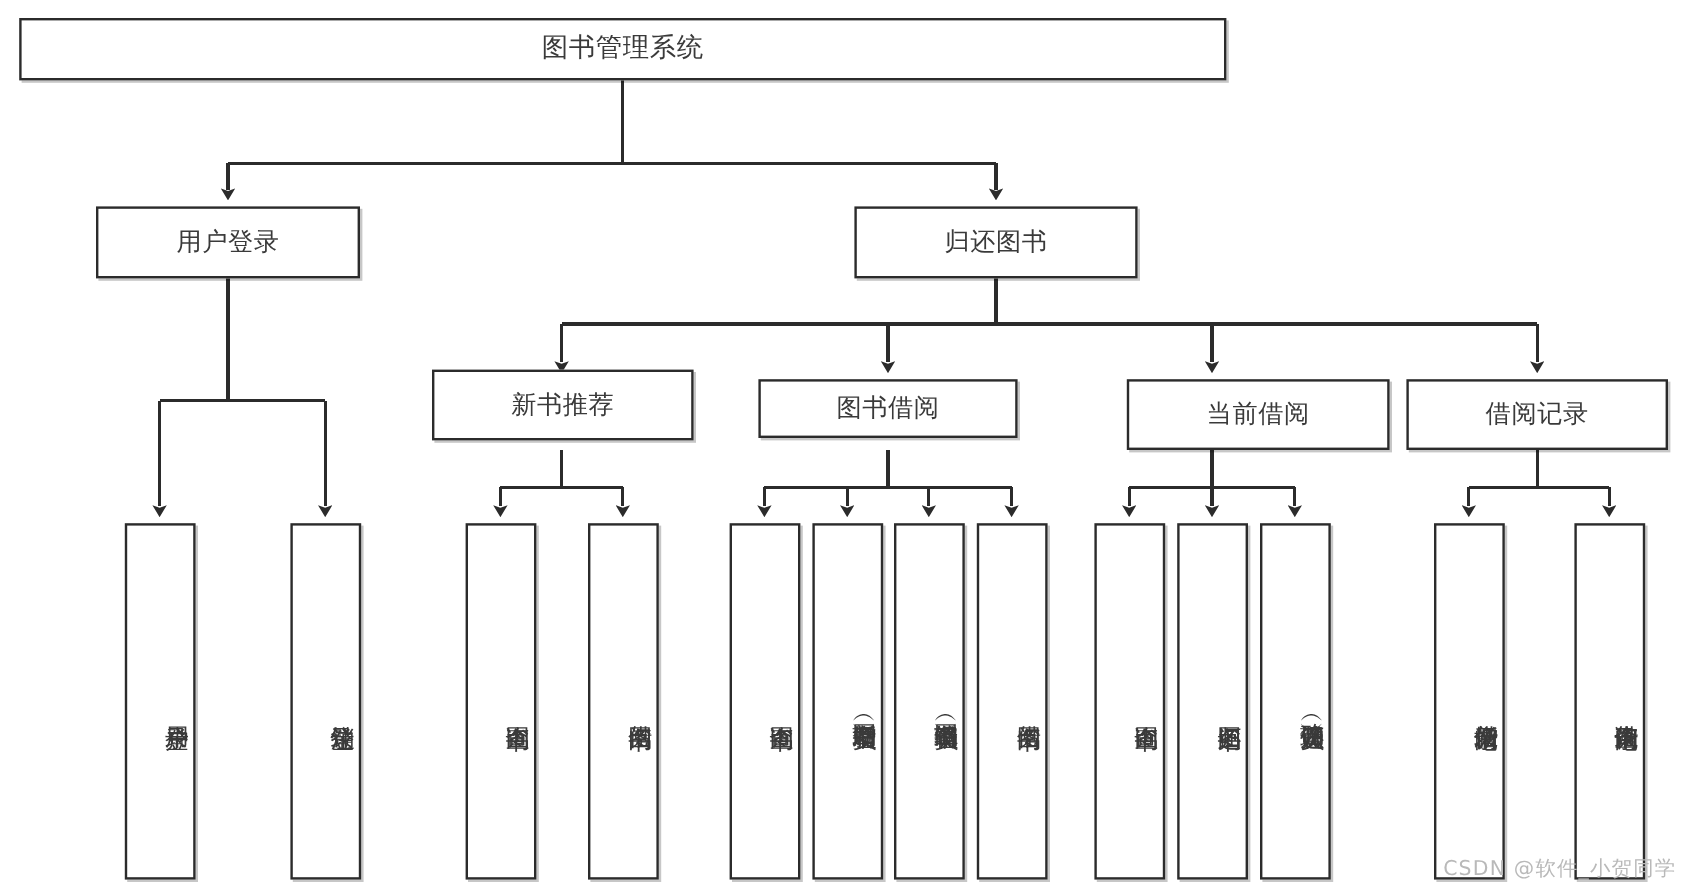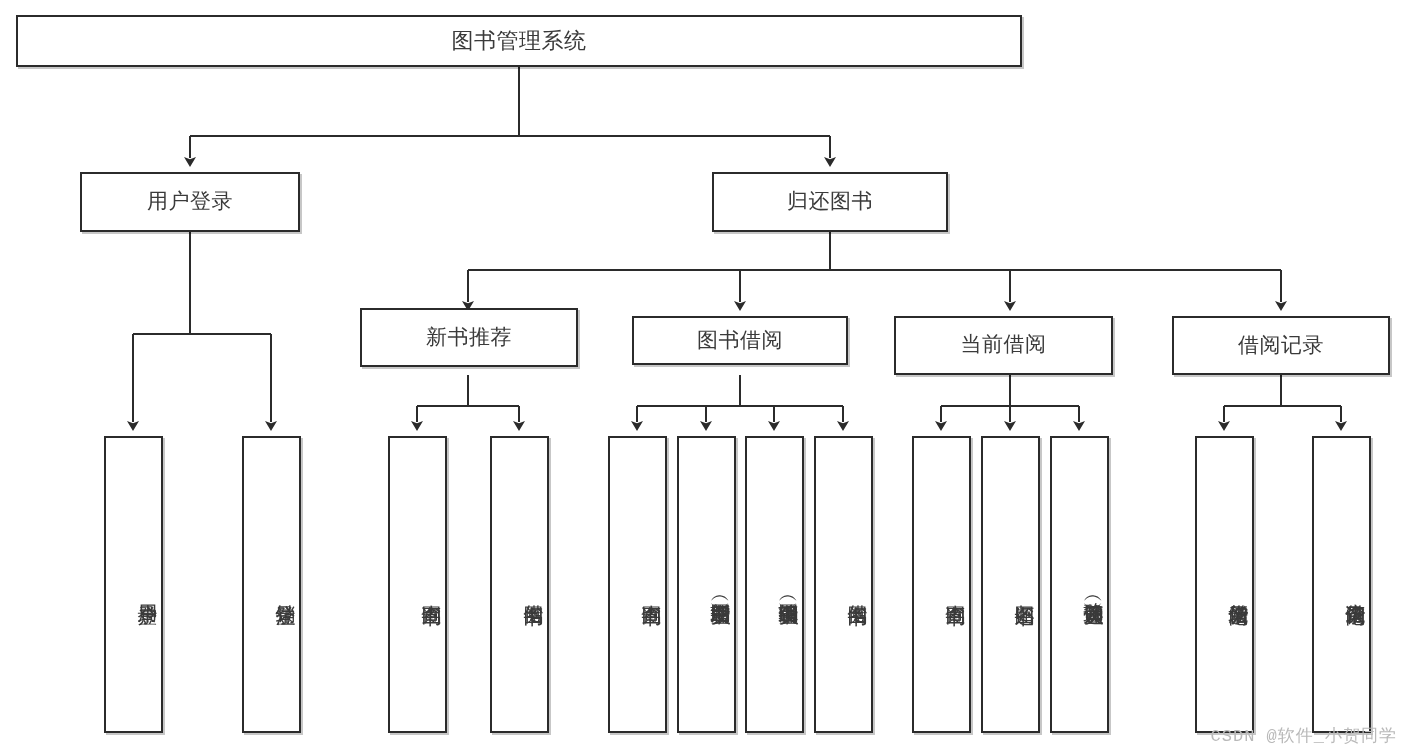--- a/index.html
+++ b/index.html
@@ -50,26 +50,25 @@
     font-size: 20px;
     line-height: 1.32;
     padding-top: 10px;
     align-items: flex-start;
     justify-content: center;
     white-space: nowrap;
   }
   .watermark {
     position: absolute;
     right: 8px;
-    bottom: 0;
+    bottom: 12px;
     font-size: 17px;
     color: #b9b9b9;
     letter-spacing: 1px;
     white-space: nowrap;
-    font-family: Liberation Mono, monospace;
   }
 </style>
 </head>
 <body>
 
 <div id="canvas">
 
   <svg id="wires" xmlns="http://www.w3.org/2000/svg">
     <defs>
       <marker id="arrow" markerWidth="10" markerHeight="12" refX="1" refY="6" orient="auto" markerUnits="userSpaceOnUse">
@@ -120,21 +119,21 @@
     </g>
   </svg>
 
   <div class="node h root" style="left:16px; top:15px; width:1006px; height:52px;">图书管理系统</div>
 
   <div class="node h" style="left:80px; top:172px; width:220px; height:60px;">用户登录</div>
   <div class="node h" style="left:712px; top:172px; width:236px; height:60px;">归还图书</div>
 
   <div class="node h" style="left:360px; top:308px; width:218px; height:59px;">新书推荐</div>
   <div class="node h" style="left:632px; top:316px; width:216px; height:49px;">图书借阅</div>
-  <div class="node h" style="left:894px; top:316px; width:219px; height:59px;font-family:Liberation Mono, monospace;">当前借阅</div>
+  <div class="node h" style="left:939px; top:316px; width:219px; height:59px;">当前借阅</div>
   <div class="node h" style="left:1172px; top:316px; width:218px; height:59px;">借阅记录</div>
 
   <div class="node v" style="left:104px; top:436px; width:59px; height:297px;">用户登录</div>
   <div class="node v" style="left:242px; top:436px; width:59px; height:297px;">注销登录</div>
 
   <div class="node v" style="left:388px; top:436px; width:59px; height:297px;">查询图书</div>
   <div class="node v" style="left:490px; top:436px; width:59px; height:297px;">借阅图书</div>
 
   <div class="node v" style="left:608px; top:436px; width:59px; height:297px;">查询图书</div>
   <div class="node v" style="left:677px; top:436px; width:59px; height:297px;">新增图书（管理员）</div>

